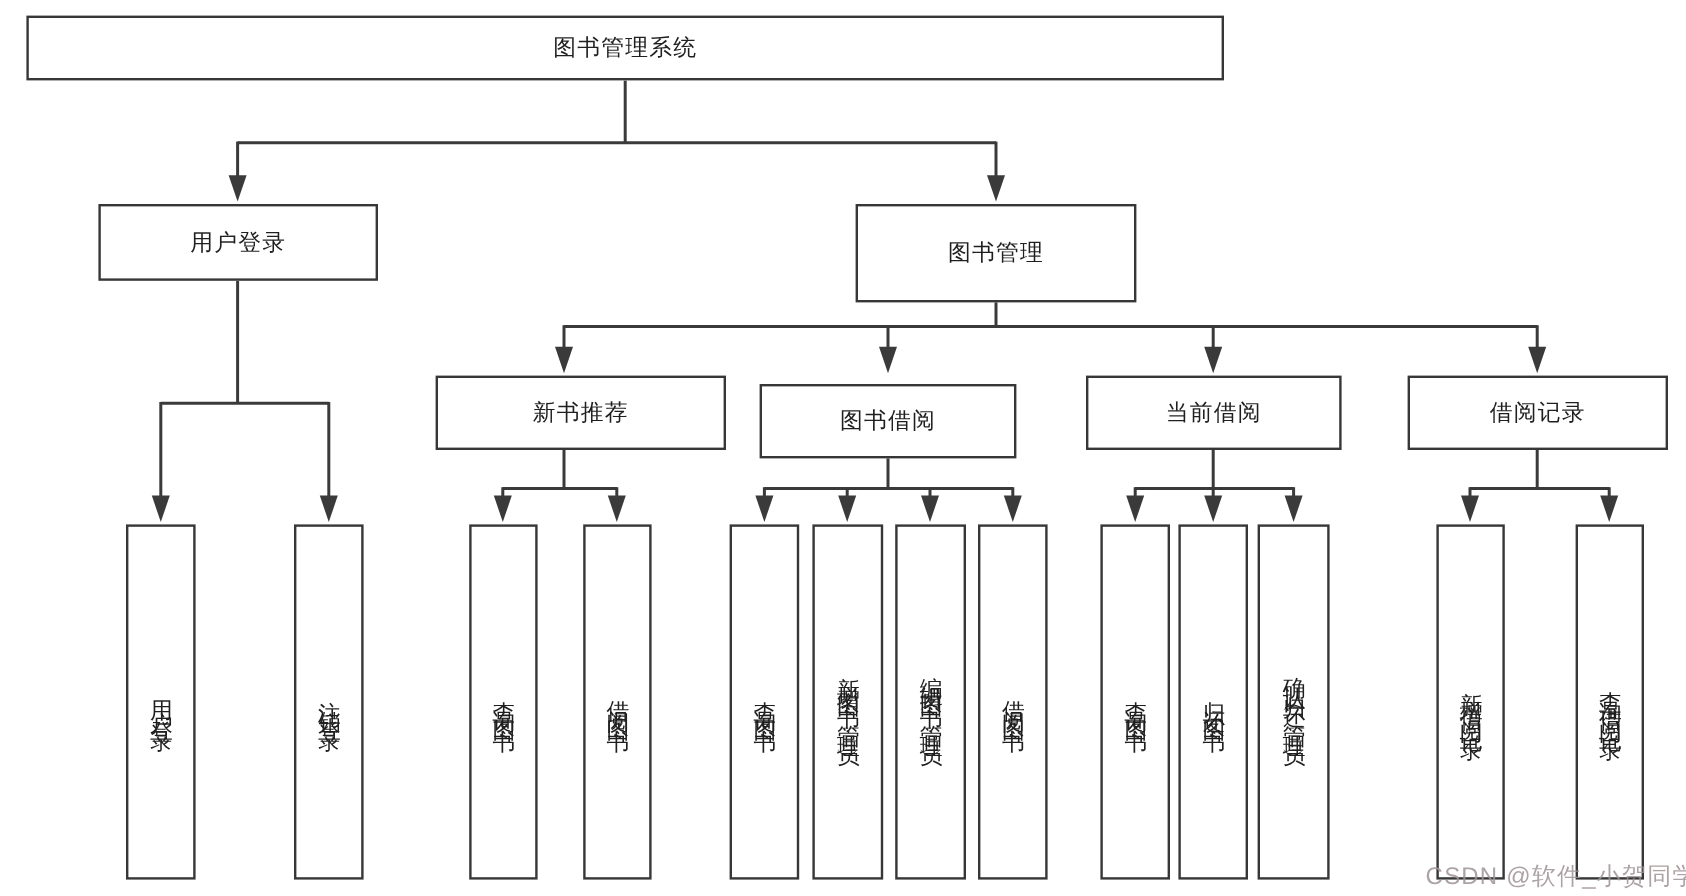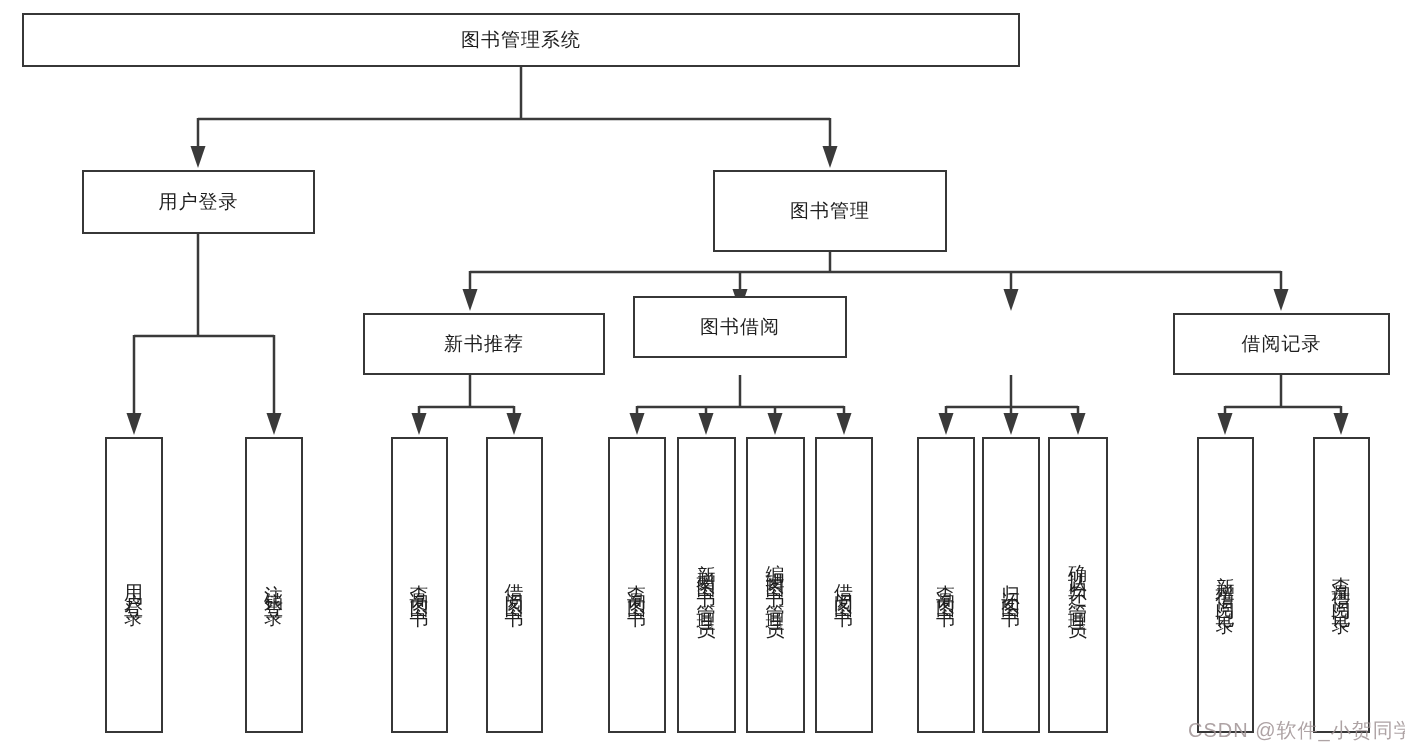--- a/index.html
+++ b/index.html
@@ -120,22 +120,25 @@
   <div class="box h" style="left:82px;top:170px;width:233px;height:64px">
     <span class="lbl">用户登录</span>
   </div>
   <div class="box h" style="left:713px;top:170px;width:234px;height:82px">
     <span class="lbl">图书管理</span>
   </div>
 
   <div class="box h" style="left:363px;top:313px;width:242px;height:62px">
     <span class="lbl">新书推荐</span>
   </div>
-  <div class="box h" style="left:633px;top:296px;width:214px;height:62px">
+  <div class="box h" style="left:633px;top:320px;width:214px;height:62px">
     <span class="lbl">图书借阅</span>
+  </div>
+  <div class="box h" style="left:905px;top:313px;width:213px;height:62px">
+    <span class="lbl">当前借阅</span>
   </div>
   <div class="box h" style="left:1173px;top:313px;width:217px;height:62px">
     <span class="lbl">借阅记录</span>
   </div>
 
   <div class="box v" style="left:105px;top:437px;width:58px;height:296px">
     <span class="lbl">用户登录</span>
   </div>
   <div class="box v" style="left:245px;top:437px;width:58px;height:296px">
     <span class="lbl">注销登录</span>

